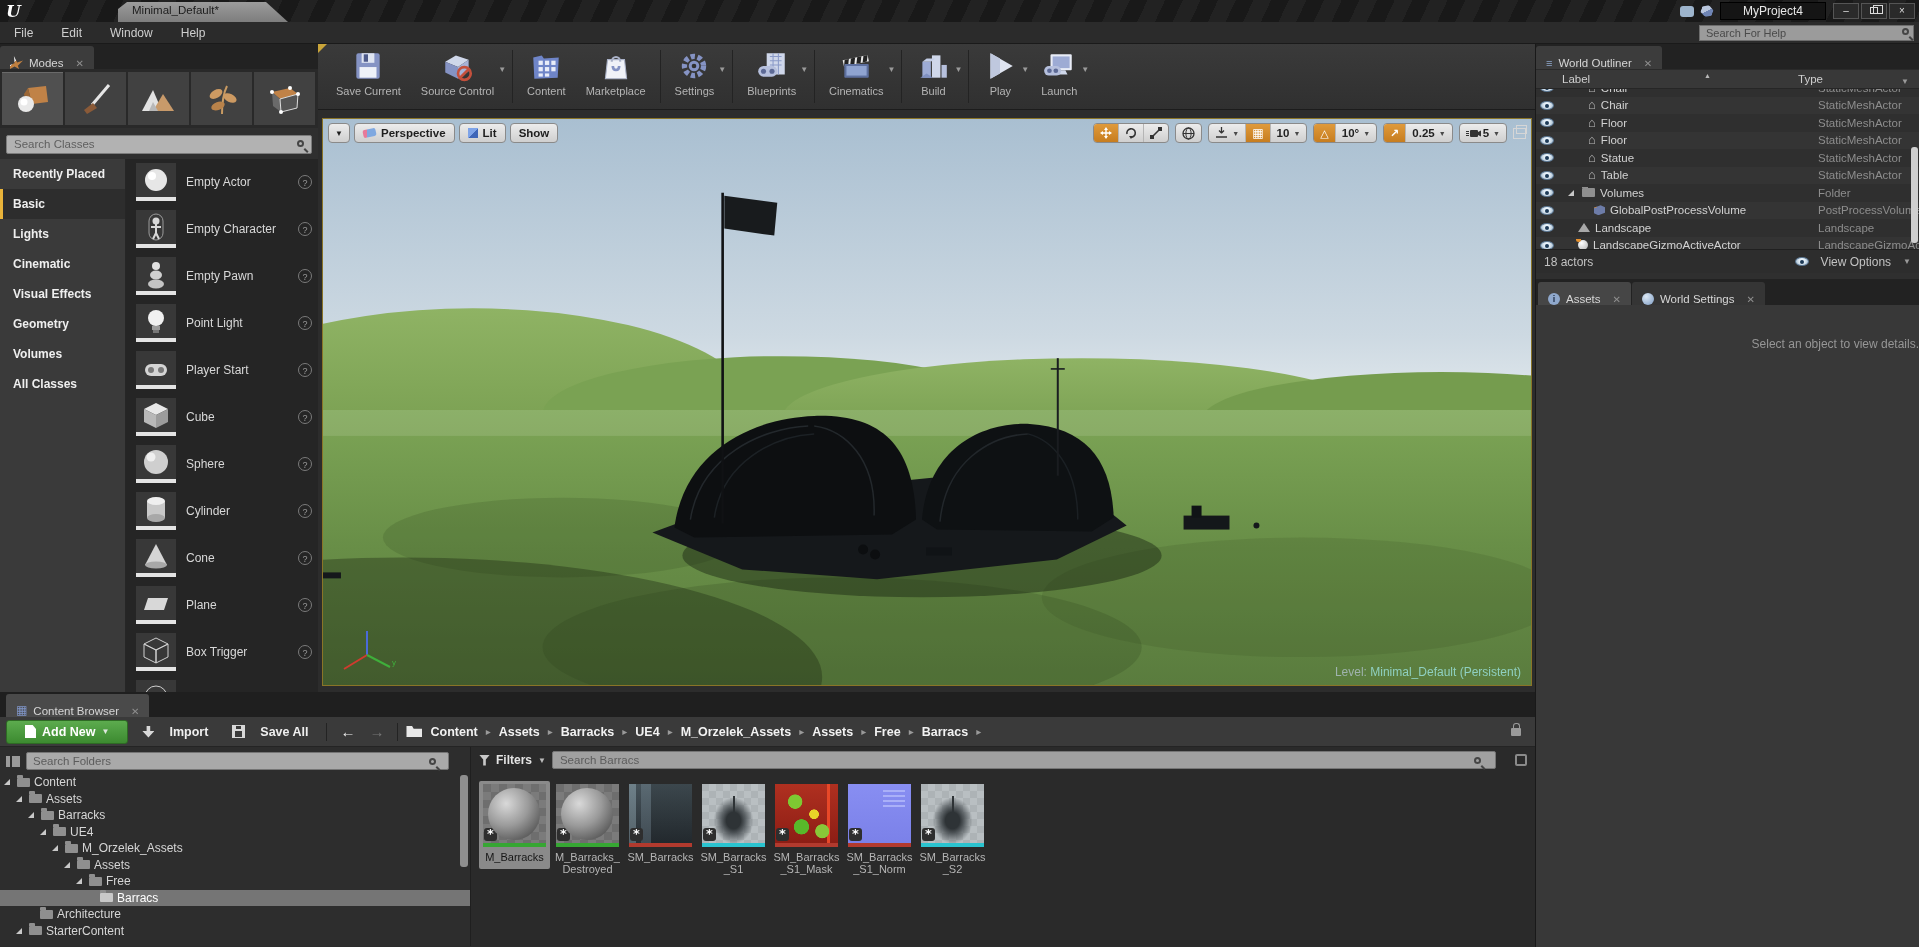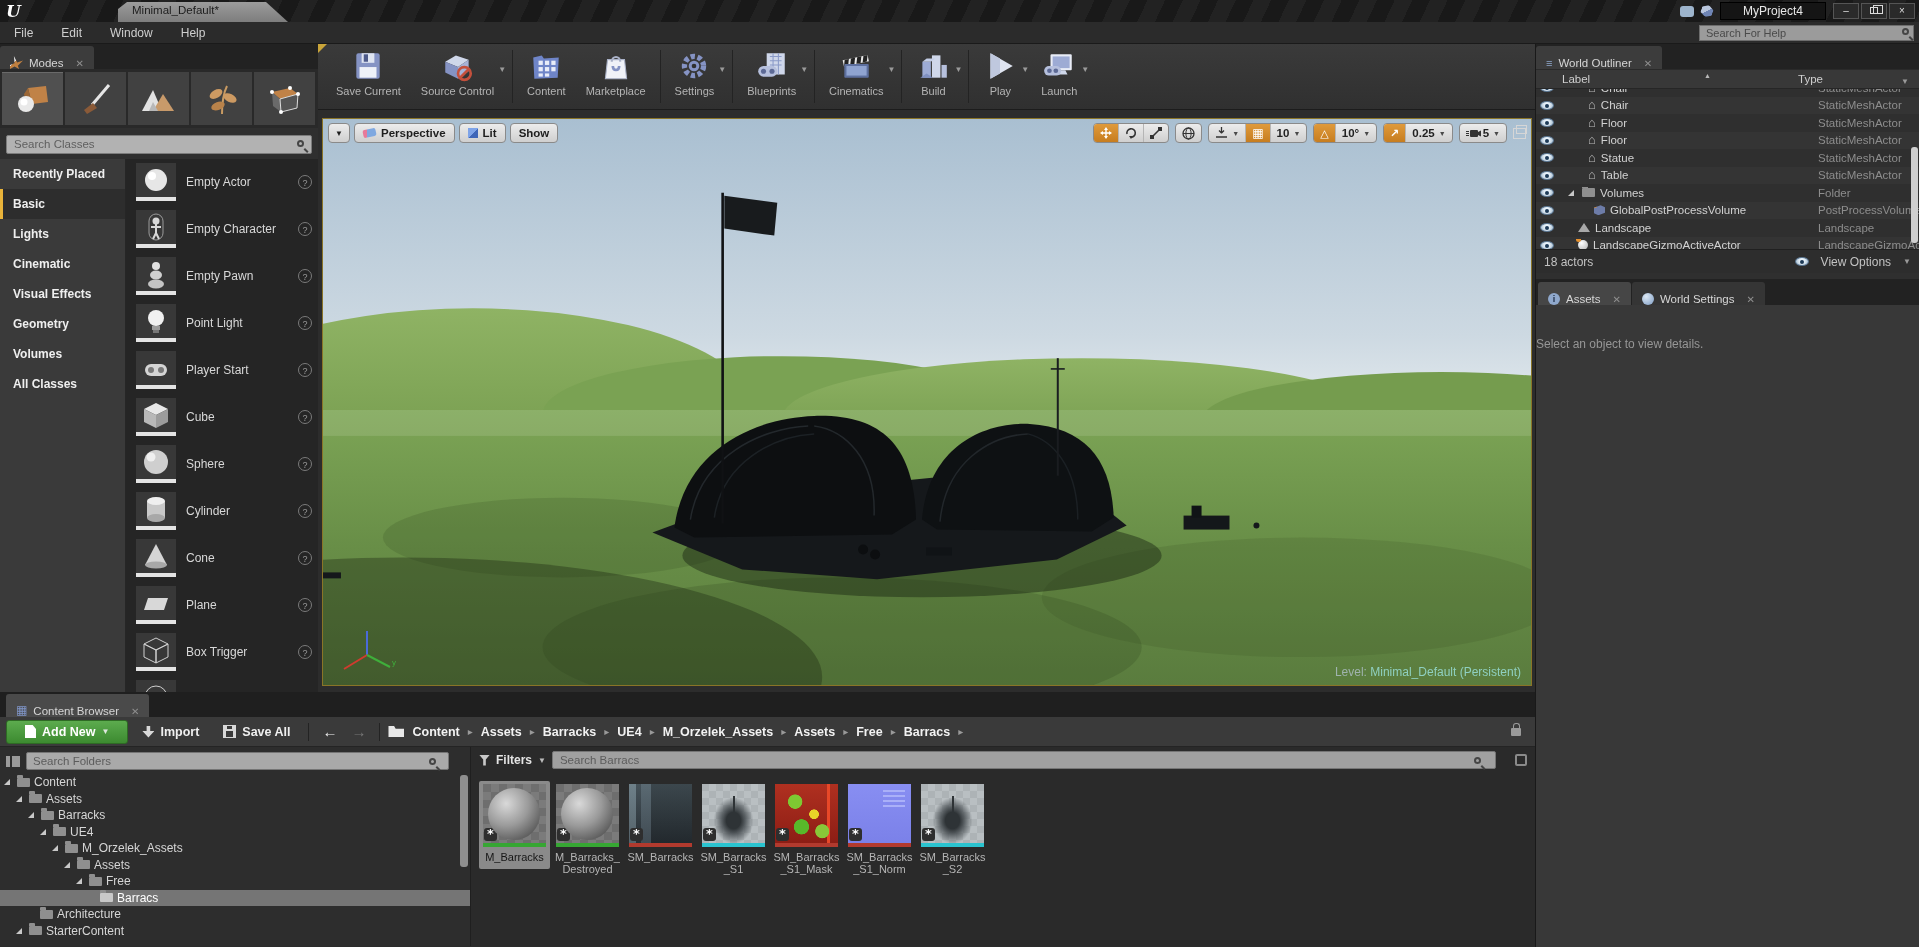--- a/index.html
+++ b/index.html
@@ -133,33 +133,33 @@
   .i-landact { width:0; height:0; border-bottom:9px solid #a8a8a8; border-left:6px solid transparent; border-right:6px solid transparent; flex:none; }
   .i-gizmo { width:10px; height:10px; border-radius:50%; background:radial-gradient(circle at 35% 30%,#fff,#b0b0b0); position:relative; flex:none; }
   .out-scrollbar { position:absolute; right:1px; top:58px; width:7px; height:96px; background:#cfcfcf; border-radius:3px; }
   .out-footer { height:24px; background:#2d2d2d; border-top:1px solid #202020; display:flex; align-items:center; padding:0 8px; color:#c2c2c2; font-size:12px; }
   .view-options { margin-left:auto; display:flex; align-items:center; gap:12px; }
 
   
   .details-tabs { margin-top:6px; height:26px; background:#222; display:flex; align-items:flex-end; gap:1px; padding-left:2px; }
   .i-info { width:12px; height:12px; border-radius:50%; background:#8fa8cc; color:#1d2c45; font:bold 9px/12px "Liberation Sans",sans-serif; text-align:center; }
   .i-globe { width:12px; height:12px; border-radius:50%; background:radial-gradient(circle at 35% 30%,#dce8f4,#7d9cc4); }
-  .details-body { height:200px; display:flex; justify-content:flex-start; padding-top:32px; background:#383838; }
+  .details-body { height:200px; display:flex; justify-content:flex-end; padding-top:32px; background:#383838; }
   .details-empty { color:#969696; font-size:12px; }
   .details-rest { background:#383838; height:645px; }
 
   
   .cb-tabstrip { height:25px; background:#1f1f1f; display:flex; align-items:flex-end; }
   .i-grid-tab { color:#7f95c8; font-size:12px; }
   .cb-toolbar { height:30px; background:#3a3a3a; border-bottom:1px solid #242424; display:flex; align-items:center; padding:0 6px; gap:4px; }
   .addnew-btn { height:24px; background:linear-gradient(#5cab4e,#3c8a30); border:1px solid #2e6b24; border-radius:3px;
     color:#fff; font-weight:bold; font-size:12.5px; display:flex; align-items:center; gap:6px; padding:0 18px; }
   .i-page { width:11px; height:13px; background:#fff; clip-path:polygon(0 0,70% 0,100% 30%,100% 100%,0 100%); }
   .caret-sm { font-size:8px; color:#dfe8df; }
-  .cb-tb-btn { height:24px; display:flex; align-items:center; gap:6px; padding:0 10px; color:#efefef; font-weight:bold; font-size:12.5px; }
+  .cb-tb-btn { height:24px; display:flex; align-items:center; gap:15px; padding:0 10px; color:#efefef; font-weight:bold; font-size:12.5px; }
   .i-import { width:12px; height:12px; position:relative; background:#d8d8d8; clip-path:polygon(35% 0,65% 0,65% 45%,100% 45%,50% 100%,0 45%,35% 45%); }
   .i-floppy { width:13px; height:13px; background:#d8d8d8; position:relative; }
   .i-floppy::after { content:""; position:absolute; left:3px; top:6px; width:7px; height:6px; background:#3a3a3a; }
   .i-floppy::before { content:""; position:absolute; left:4px; top:1px; width:5px; height:3px; background:#3a3a3a; }
   .nav-arrow { font-size:15px; font-weight:bold; color:#efefef; padding:0 5px; }
   .nav-arrow.dis { color:#777; }
   .i-folder-open { width:16px; height:11px; background:#e8e8e8; clip-path:polygon(0 0,35% 0,45% 25%,100% 25%,100% 100%,0 100%); }
   .crumb { color:#f2f2f2; font-weight:bold; font-size:12.5px; padding:0 4px; white-space:nowrap; }
   .crumb-sep { color:#9a9a9a; font-size:10px; }
   .i-lock { width:10px; height:8px; background:#9a9a9a; position:relative; border-radius:1px; margin-left:auto; margin-right:8px; }

